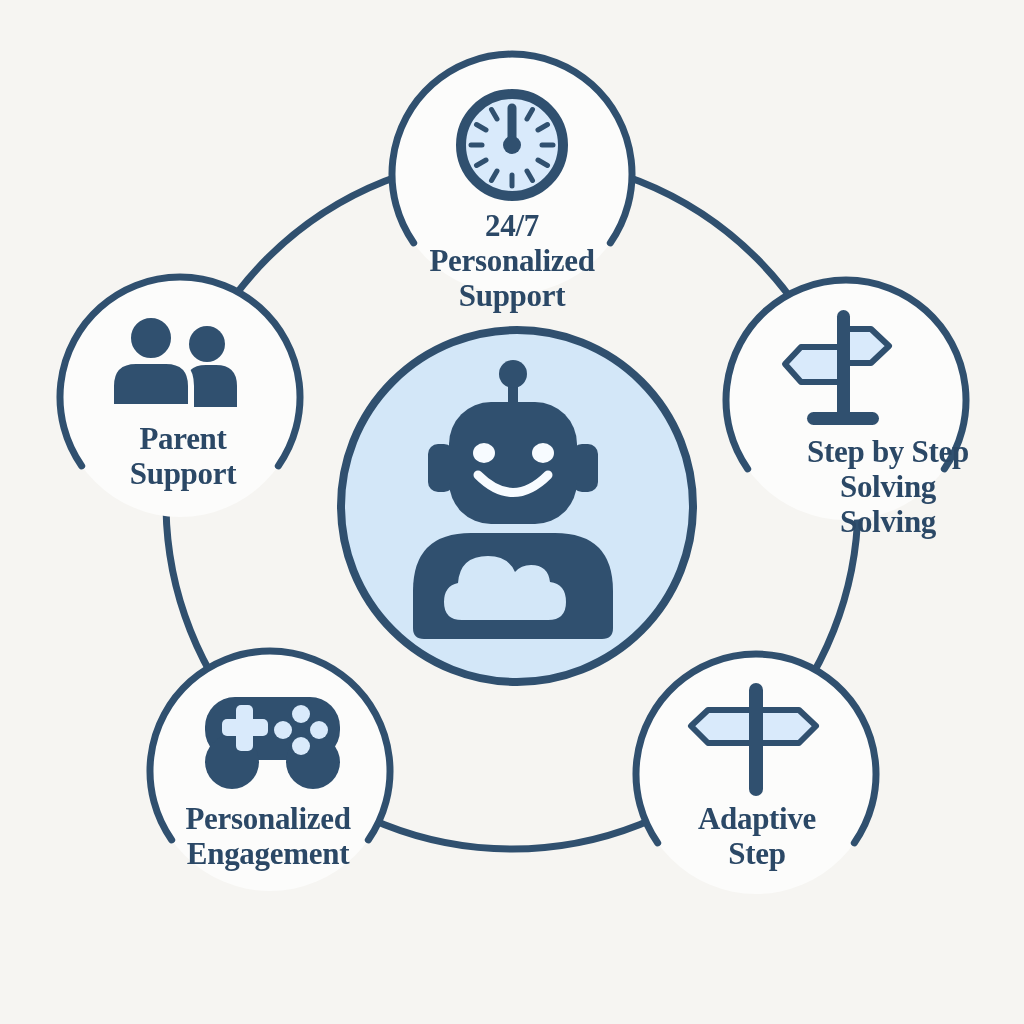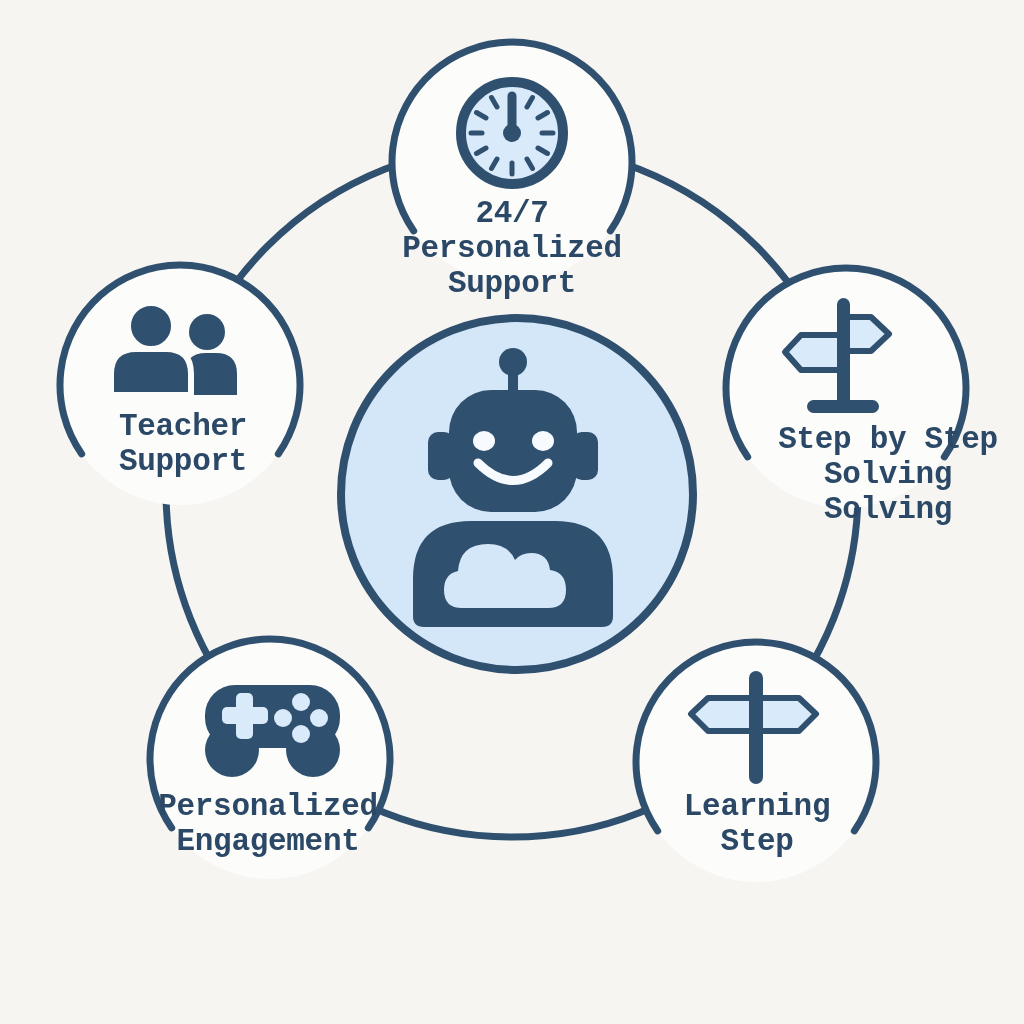--- a/index.html
+++ b/index.html
@@ -7,23 +7,23 @@
     --background:#f6f5f2;
     --dark:#30506f;
     --light-blue:#d9eafb;
     --center-fill:#d3e7f8;
     --node-fill:#fcfcfb;
     --text:#2b4866;
     --highlight:#f7fbff;
   }
   html,body{margin:0;padding:0;background:var(--background);}
   .canvas{
-    position:relative;width:1024px;height:976px;margin:4px auto;
+    position:relative;width:1024px;height:976px;margin:16px auto;
     background:var(--background);overflow:hidden;
-    font-family:Liberation Mono, monospace;
+    font-family:Liberation Serif, serif;
   }
   .canvas svg{position:absolute;left:0;top:0;}
   .ring{fill:none;stroke:var(--dark);stroke-width:7;}
   .node-fill{fill:var(--node-fill);}
   .node-stroke{fill:none;stroke:var(--dark);stroke-width:7;stroke-linecap:round;}
   .center-bubble{fill:var(--center-fill);stroke:var(--dark);stroke-width:8;}
   .ink{fill:var(--dark);}
   .lite{fill:var(--light-blue);}
   .sign{fill:var(--light-blue);stroke:var(--dark);stroke-width:6;stroke-linejoin:round;}
   .tick{stroke:var(--dark);stroke-width:5;stroke-linecap:round;}
@@ -142,26 +142,26 @@
     <div>Support</div>
   </div>
 
   <div class="label" style="left:728px;top:418px;">
     <div>Step by Step</div>
     <div>Solving</div>
     <div>Solving</div>
   </div>
 
   <div class="label" style="left:597px;top:785px;">
-    <div>Learning</div>
+    <div>Adaptive</div>
     <div>Step</div>
   </div>
 
   <div class="label" style="left:108px;top:785px;">
     <div>Personalized</div>
     <div>Engagement</div>
   </div>
 
   <div class="label" style="left:23px;top:405px;">
-    <div>Teacher</div>
+    <div>Parent</div>
     <div>Support</div>
   </div>
 </div>
 
 </body></html>

